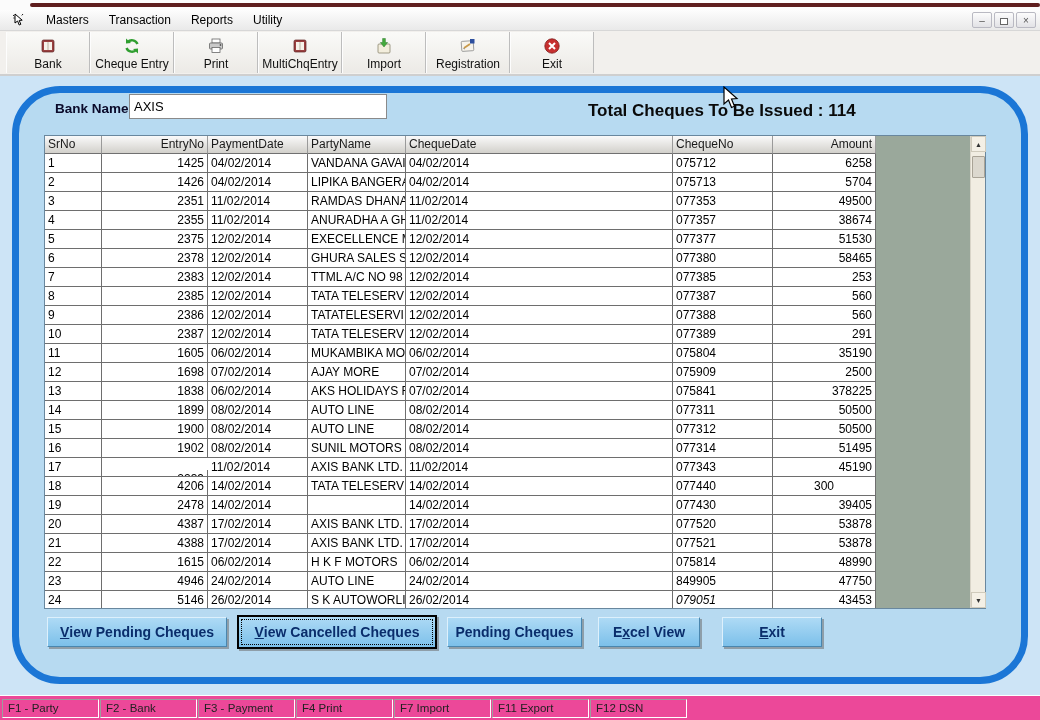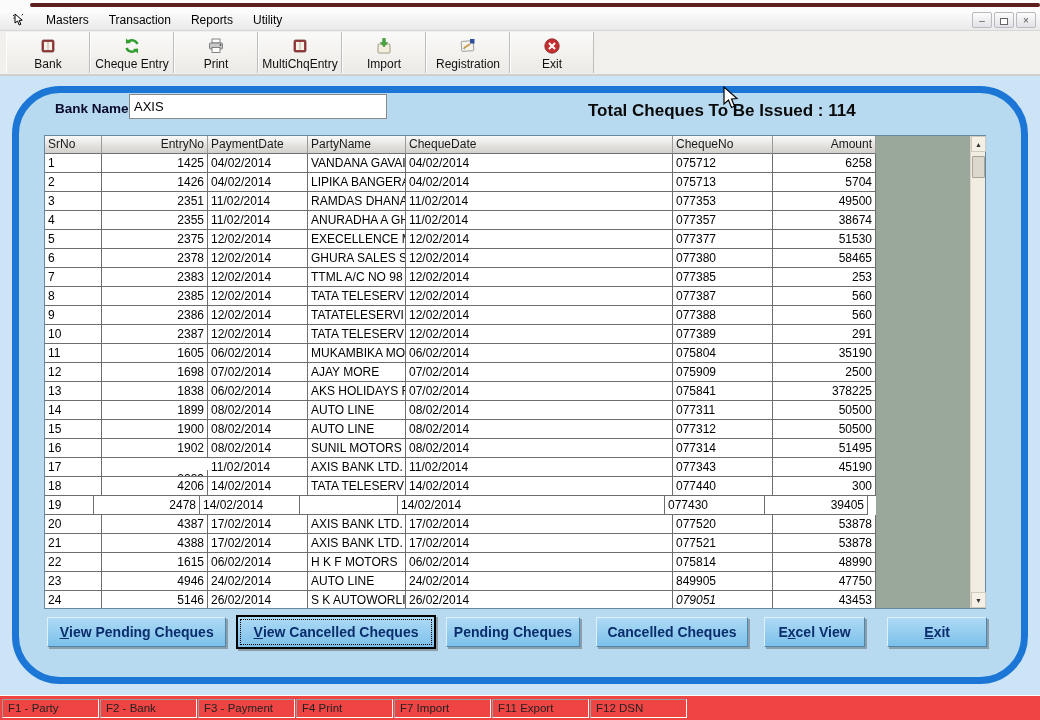--- a/index.html
+++ b/index.html
@@ -63,21 +63,21 @@
   
   .footerrow { position:absolute; left:47px; top:536px; width:940px; height:40px; display:flex; align-items:center; }
   .fbtn { height:30px; background:linear-gradient(#aedaf5,#7cc0ea); border-top:1px solid #ddf0fc; border-left:1px solid #ddf0fc;
           border-right:1px solid #4a86ae; border-bottom:1px solid #4a86ae; box-shadow:2px 2px 0 rgba(110,110,110,.55);
           color:#0a2d6b; font-weight:bold; font-size:14px; display:flex; align-items:center; justify-content:center;
           font-family:"Liberation Sans",sans-serif; }
   .fbtn.focused { height:34px; border:2px solid #000; outline:1px dotted #000; outline-offset:-5px; box-shadow:2px 2px 0 rgba(110,110,110,.55); }
   .fbtn u { text-decoration:underline; }
 
   
-  .statusbar { position:absolute; left:0; top:695px; width:1040px; height:25px; background:#ef4444;
+  .statusbar { position:absolute; left:0; top:695px; width:1040px; height:25px; background:#ec4899;
                border-top:1px solid #fff; display:flex; align-items:center; padding:2px 2px; }
   .spanel { width:97px; height:19px; border:1px solid; border-color:#9d9d9d #ffffff #ffffff #9d9d9d;
             font-size:11.5px; color:#222; padding:2px 0 0 5px; margin-right:1px; white-space:nowrap; overflow:hidden; }
 
   .cursor { position:absolute; left:722px; top:86px; width:18px; height:24px; z-index:50; }
 </style>
 </head>
 <body>
 
 <div class="screen">
@@ -351,24 +351,24 @@
               <div class="gcell" style="width: 100px;">077343</div>
               <div class="gcell al-r" style="width: 103px;">45190</div>
             </div>
             <div class="grow">
               <div class="gcell" style="width: 57px;">18</div>
               <div class="gcell al-r" style="width: 106px;">4206</div>
               <div class="gcell" style="width: 100px;">14/02/2014</div>
               <div class="gcell" style="width: 98px;">TATA TELESERV</div>
               <div class="gcell" style="width: 267px;">14/02/2014</div>
               <div class="gcell" style="width: 100px;">077440</div>
-              <div class="gcell al-r" style="width: 103px;">300</div>
-            </div>
-            <div class="grow">
-              <div class="gcell" style="width: 49px;">19</div>
+              <div class="gcell al-r" style="width: 103px; text-align: center;">300</div>
+            </div>
+            <div class="grow">
+              <div class="gcell" style="width: 57px;">19</div>
               <div class="gcell al-r" style="width: 106px;">2478</div>
               <div class="gcell" style="width: 100px;">14/02/2014</div>
               <div class="gcell" style="width: 98px;"></div>
               <div class="gcell" style="width: 267px;">14/02/2014</div>
               <div class="gcell" style="width: 100px;">077430</div>
               <div class="gcell al-r" style="width: 103px;">39405</div>
             </div>
             <div class="grow">
               <div class="gcell" style="width: 57px;">20</div>
               <div class="gcell al-r" style="width: 106px;">4387</div>
@@ -421,21 +421,20 @@
         <div class="sbtn" style="top:0;">▲</div>
         <div class="sthumb"></div>
         <div class="sbtn" style="bottom:0; top:auto;">▼</div>
       </div>
     </div>
 
     <div class="footerrow" id="footerrow">
         <div class="fbtn" style="width: 180px; margin-right: 10px;"><u>V</u>iew Pending Cheques</div>
         <div class="fbtn focused" style="width: 200px; margin-right: 10px;"><u>V</u>iew Cancelled Cheques</div>
         <div class="fbtn" style="width: 135px; margin-right: 16px;">Pending Cheques</div>
-        <div class="fbtn" style="width: 152px; margin-right: 16px;">Cancelled Cheques</div>
         <div class="fbtn" style="width: 102px; margin-right: 22px;">E<u>x</u>cel View</div>
         <div class="fbtn" style="width: 100px; margin-right: 0px;"><u>E</u>xit</div>
       </div>
   </div>
 
   <div class="statusbar">
     <div class="spanel">F1 - Party</div>
     <div class="spanel">F2 - Bank</div>
     <div class="spanel">F3 - Payment</div>
     <div class="spanel">F4 Print</div>

